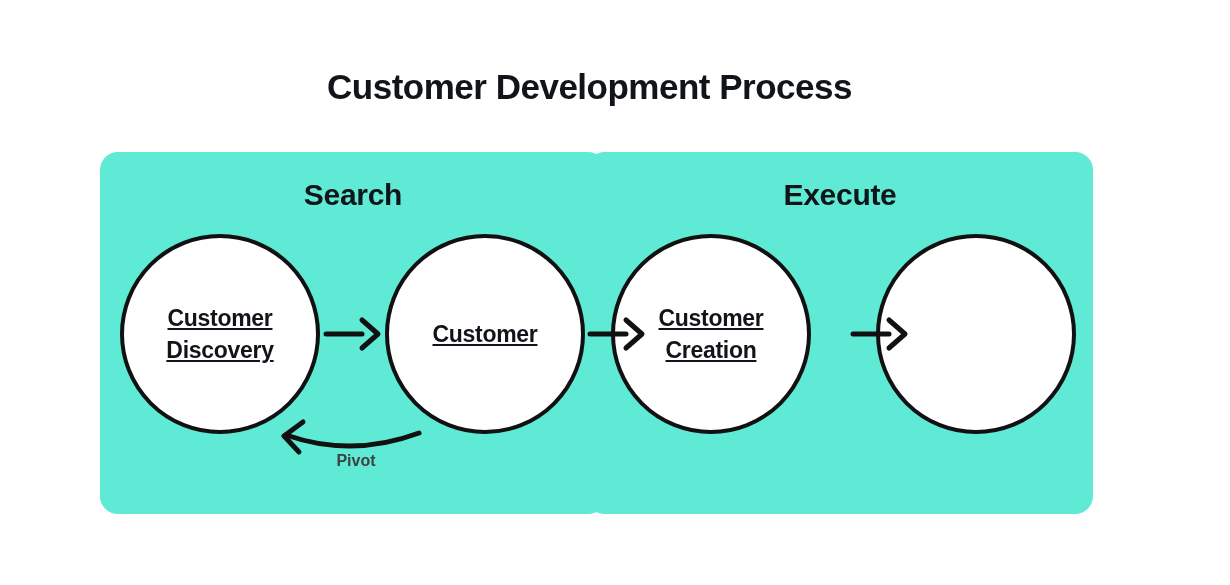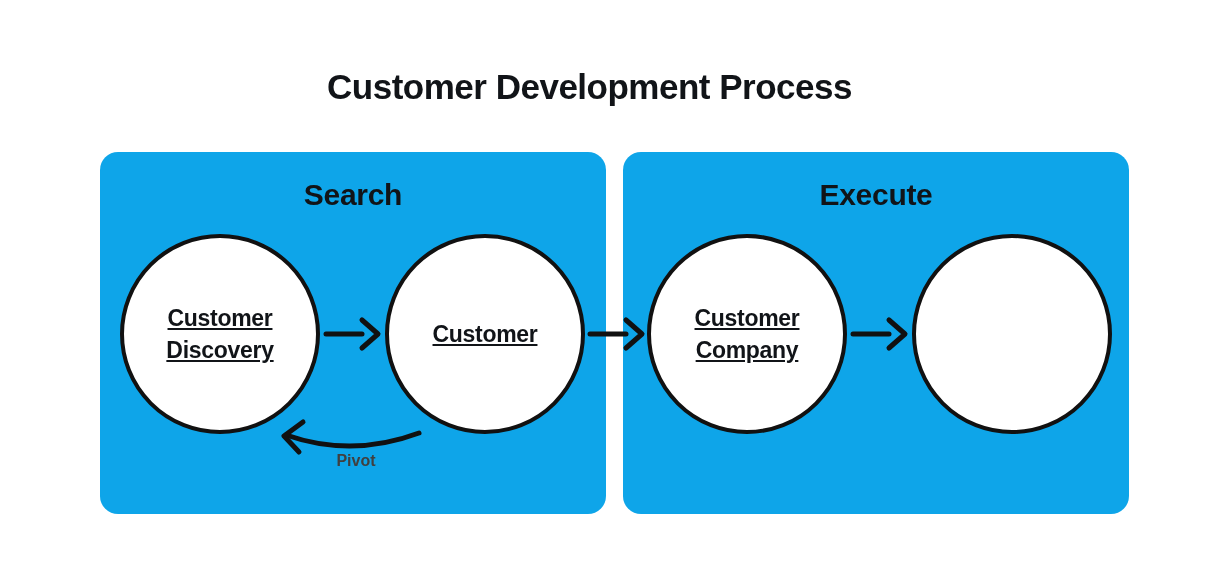--- a/index.html
+++ b/index.html
@@ -31,25 +31,25 @@
     font-size: 35px;
     font-weight: 700;
     letter-spacing: -0.5px;
     color: #111418;
   }
   .panel {
     position: absolute;
     top: 152px;
     width: 506px;
     height: 362px;
-    background: #0ea5e9;
+    background: #5eead4;
     border-radius: 18px;
   }
   .panel-search { left: 100px; }
-  .panel-execute { left: 623px; }
+  .panel-execute { left: 587px; }
   .panel-heading {
     margin: 26px 0 0 0;
     text-align: center;
     font-size: 30px;
     font-weight: 700;
     letter-spacing: -0.3px;
     color: #111418;
   }
   .node {
     position: absolute;
@@ -124,21 +124,21 @@
       </div>
     </div>
   </section>
 
   <section class="panel panel-execute">
     <h2 class="panel-heading">Execute</h2>
 
     <div class="node node-1">
       <div class="node-label">
         <span>Customer</span>
-        <span>Company</span>
+        <span>Creation</span>
       </div>
     </div>
 
     <div class="node node-2">
       <div class="node-label">
       </div>
     </div>
   </section>
 
   <svg class="arrow-layer" viewBox="0 0 1230 585" xmlns="http://www.w3.org/2000/svg" aria-hidden="true">

